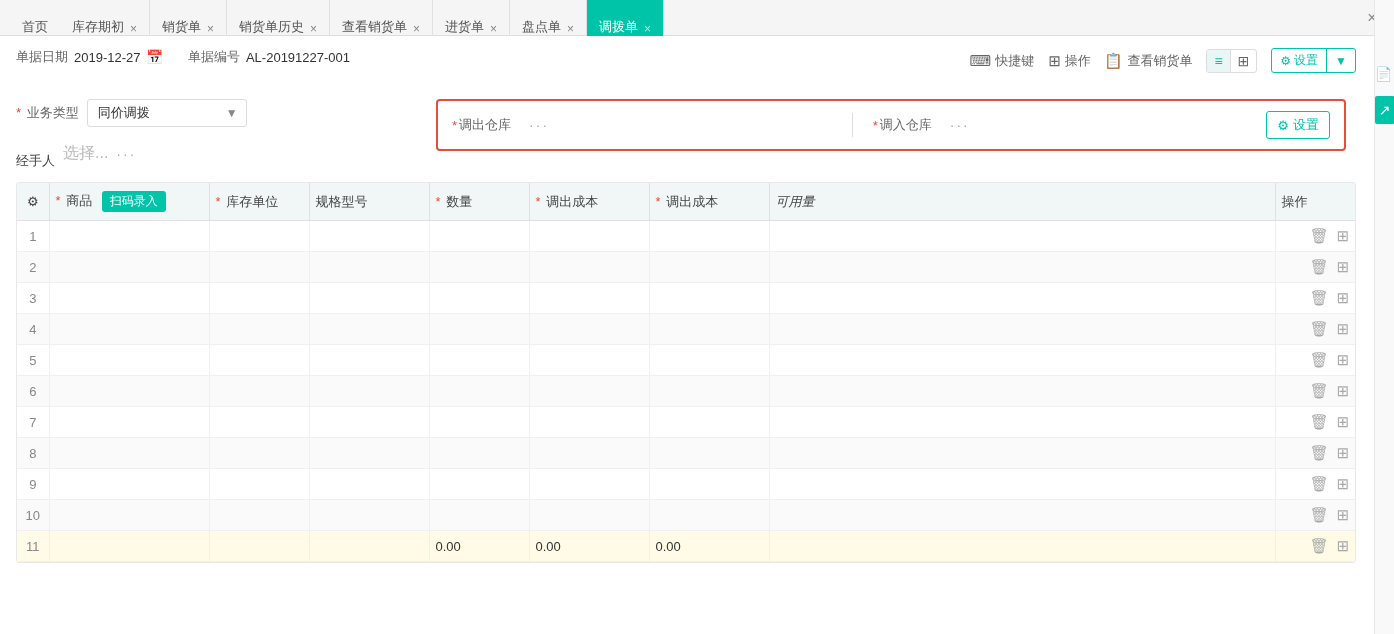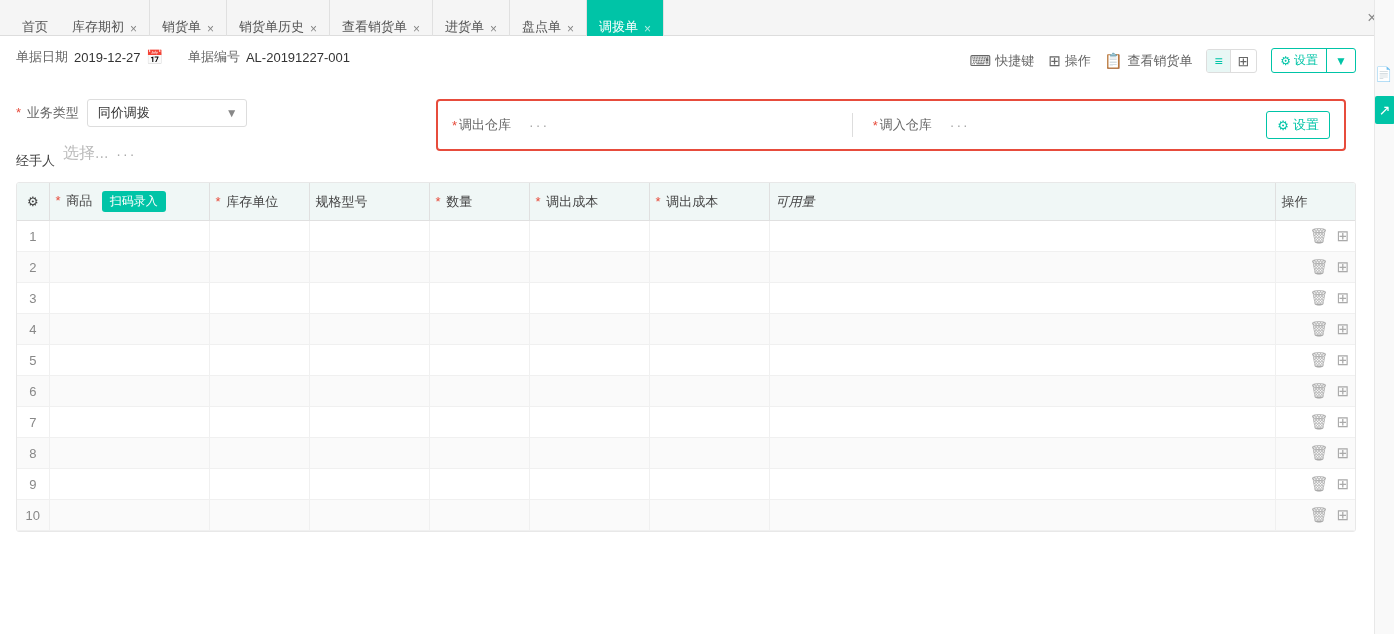--- a/index.html
+++ b/index.html
@@ -687,20 +687,36 @@
       <td></td>
       <td></td>
       <td></td>
       <td>
         <div class="op-cell">
           <span class="op-icon">🗑</span>
           <span class="op-icon copy">⊞</span>
         </div>
       </td>
     </tr>
+              <tr class="subtotal-row">
+      <td class="row-num">11</td>
+      <td></td>
+      <td></td>
+      <td></td>
+      <td>0.00</td>
+      <td>0.00</td>
+      <td>0.00</td>
+      <td></td>
+      <td>
+        <div class="op-cell">
+          <span class="op-icon">🗑</span>
+          <span class="op-icon copy">⊞</span>
+        </div>
+      </td>
+    </tr>
             </tbody>
         </table>
       </div>
     </div>
   </div>
 
   <div class="right-sidebar">
     <div class="sidebar-icon">📄</div>
     <div class="sidebar-icon teal">↗</div>
   </div>

